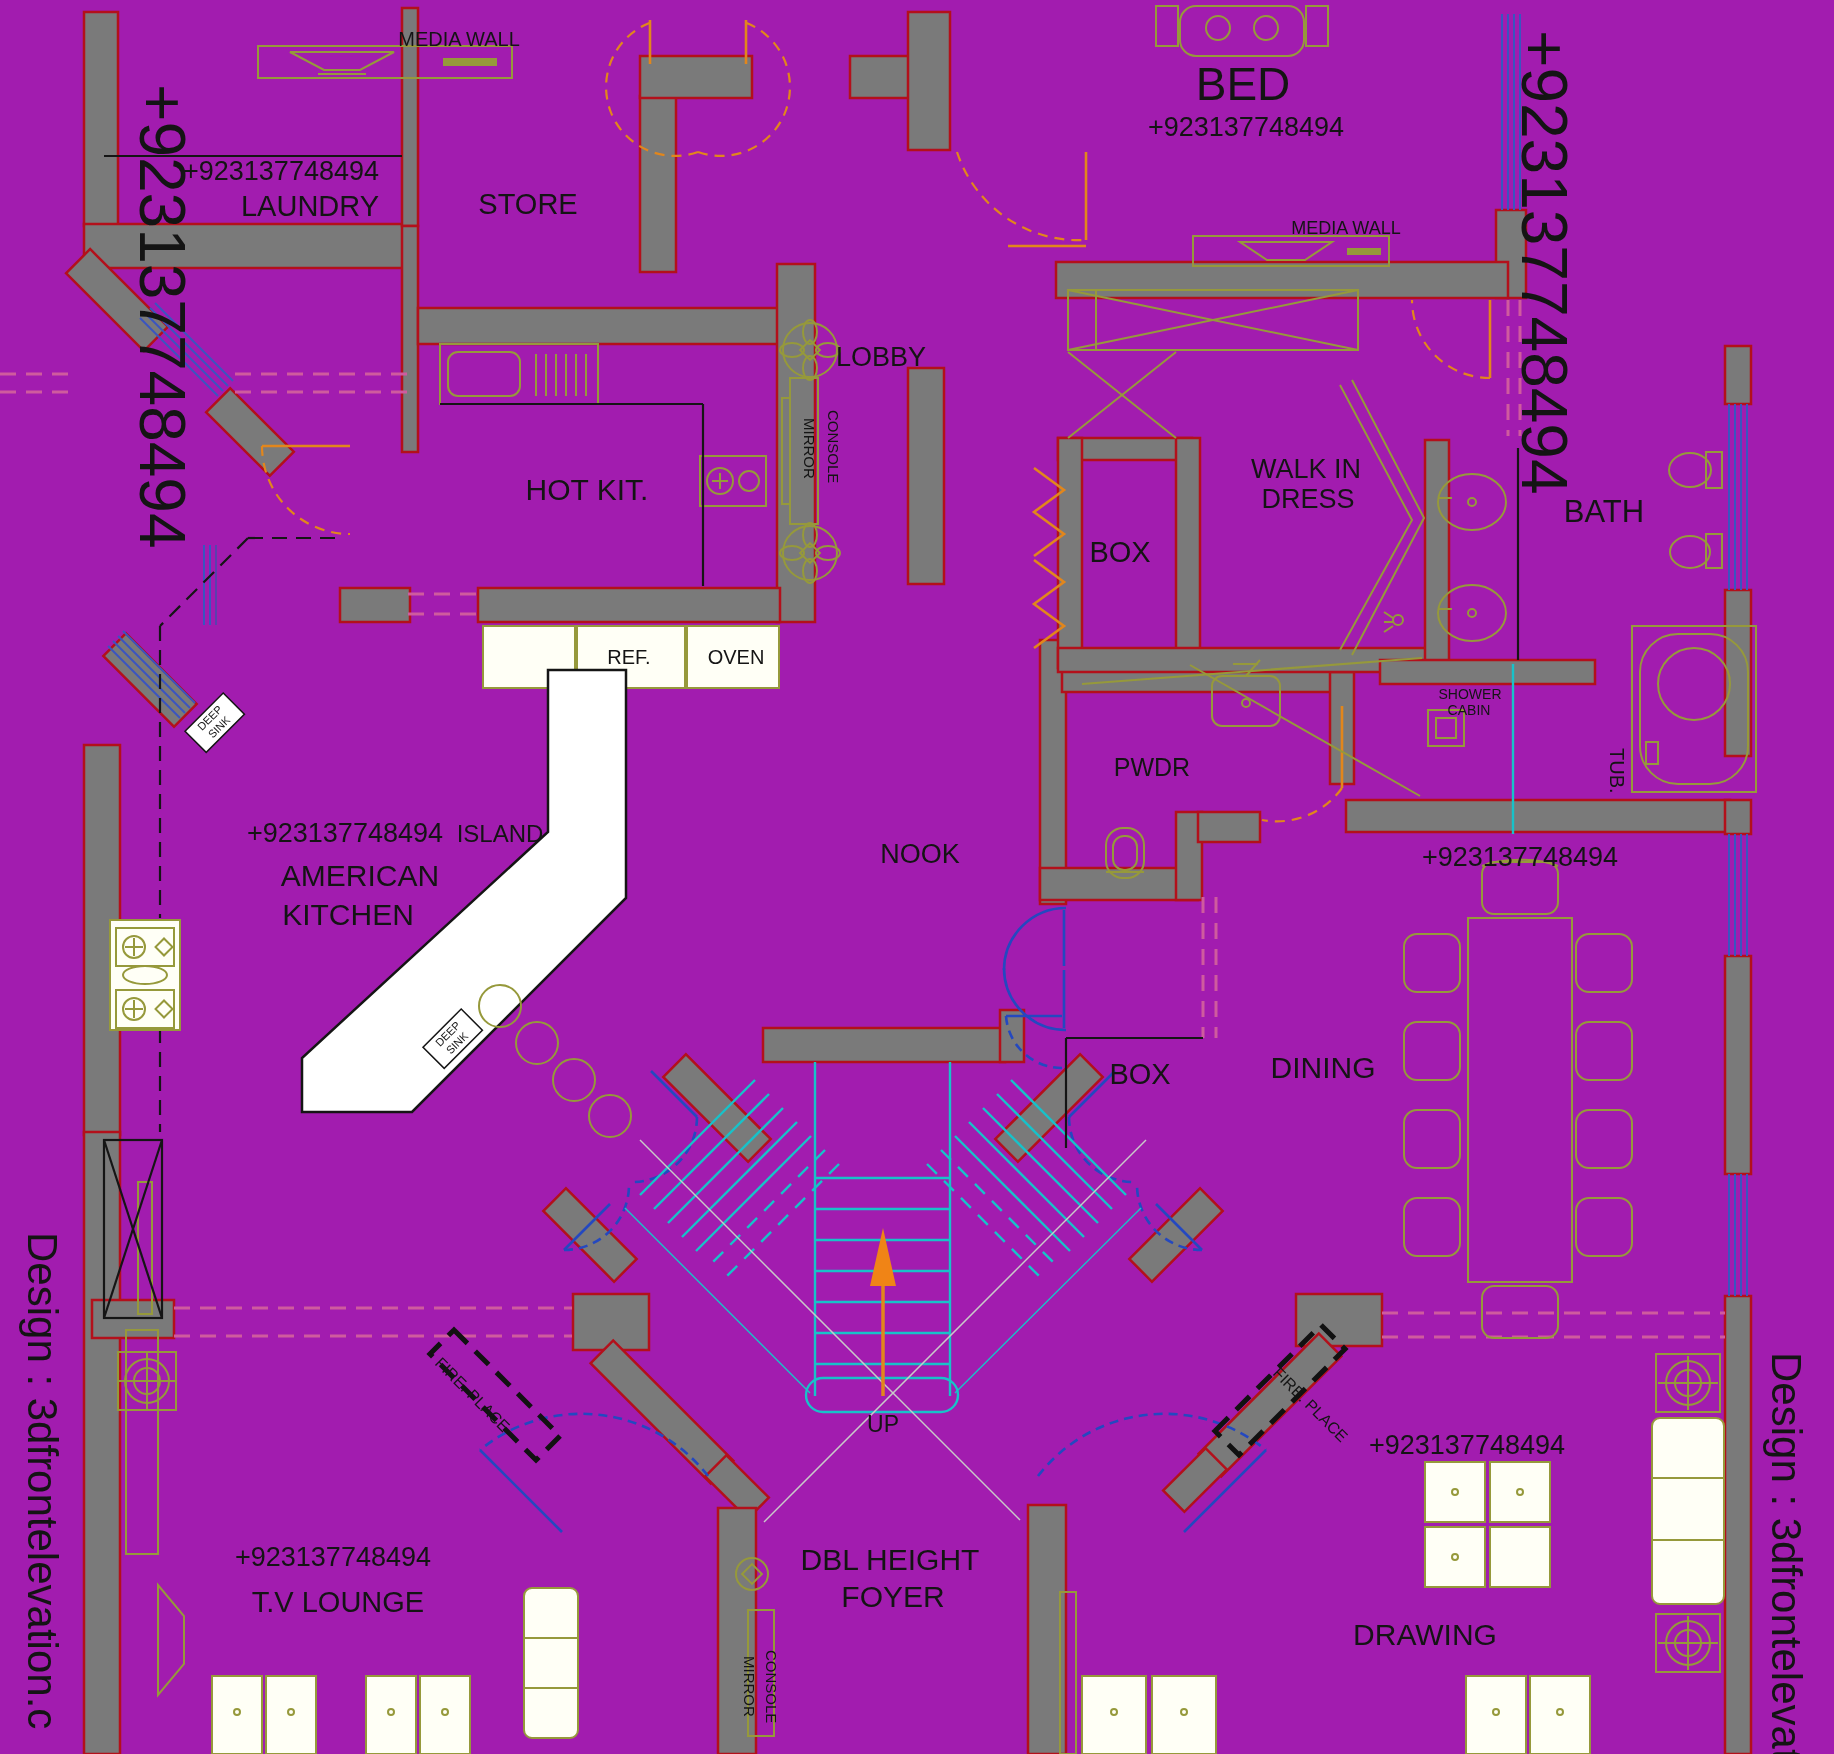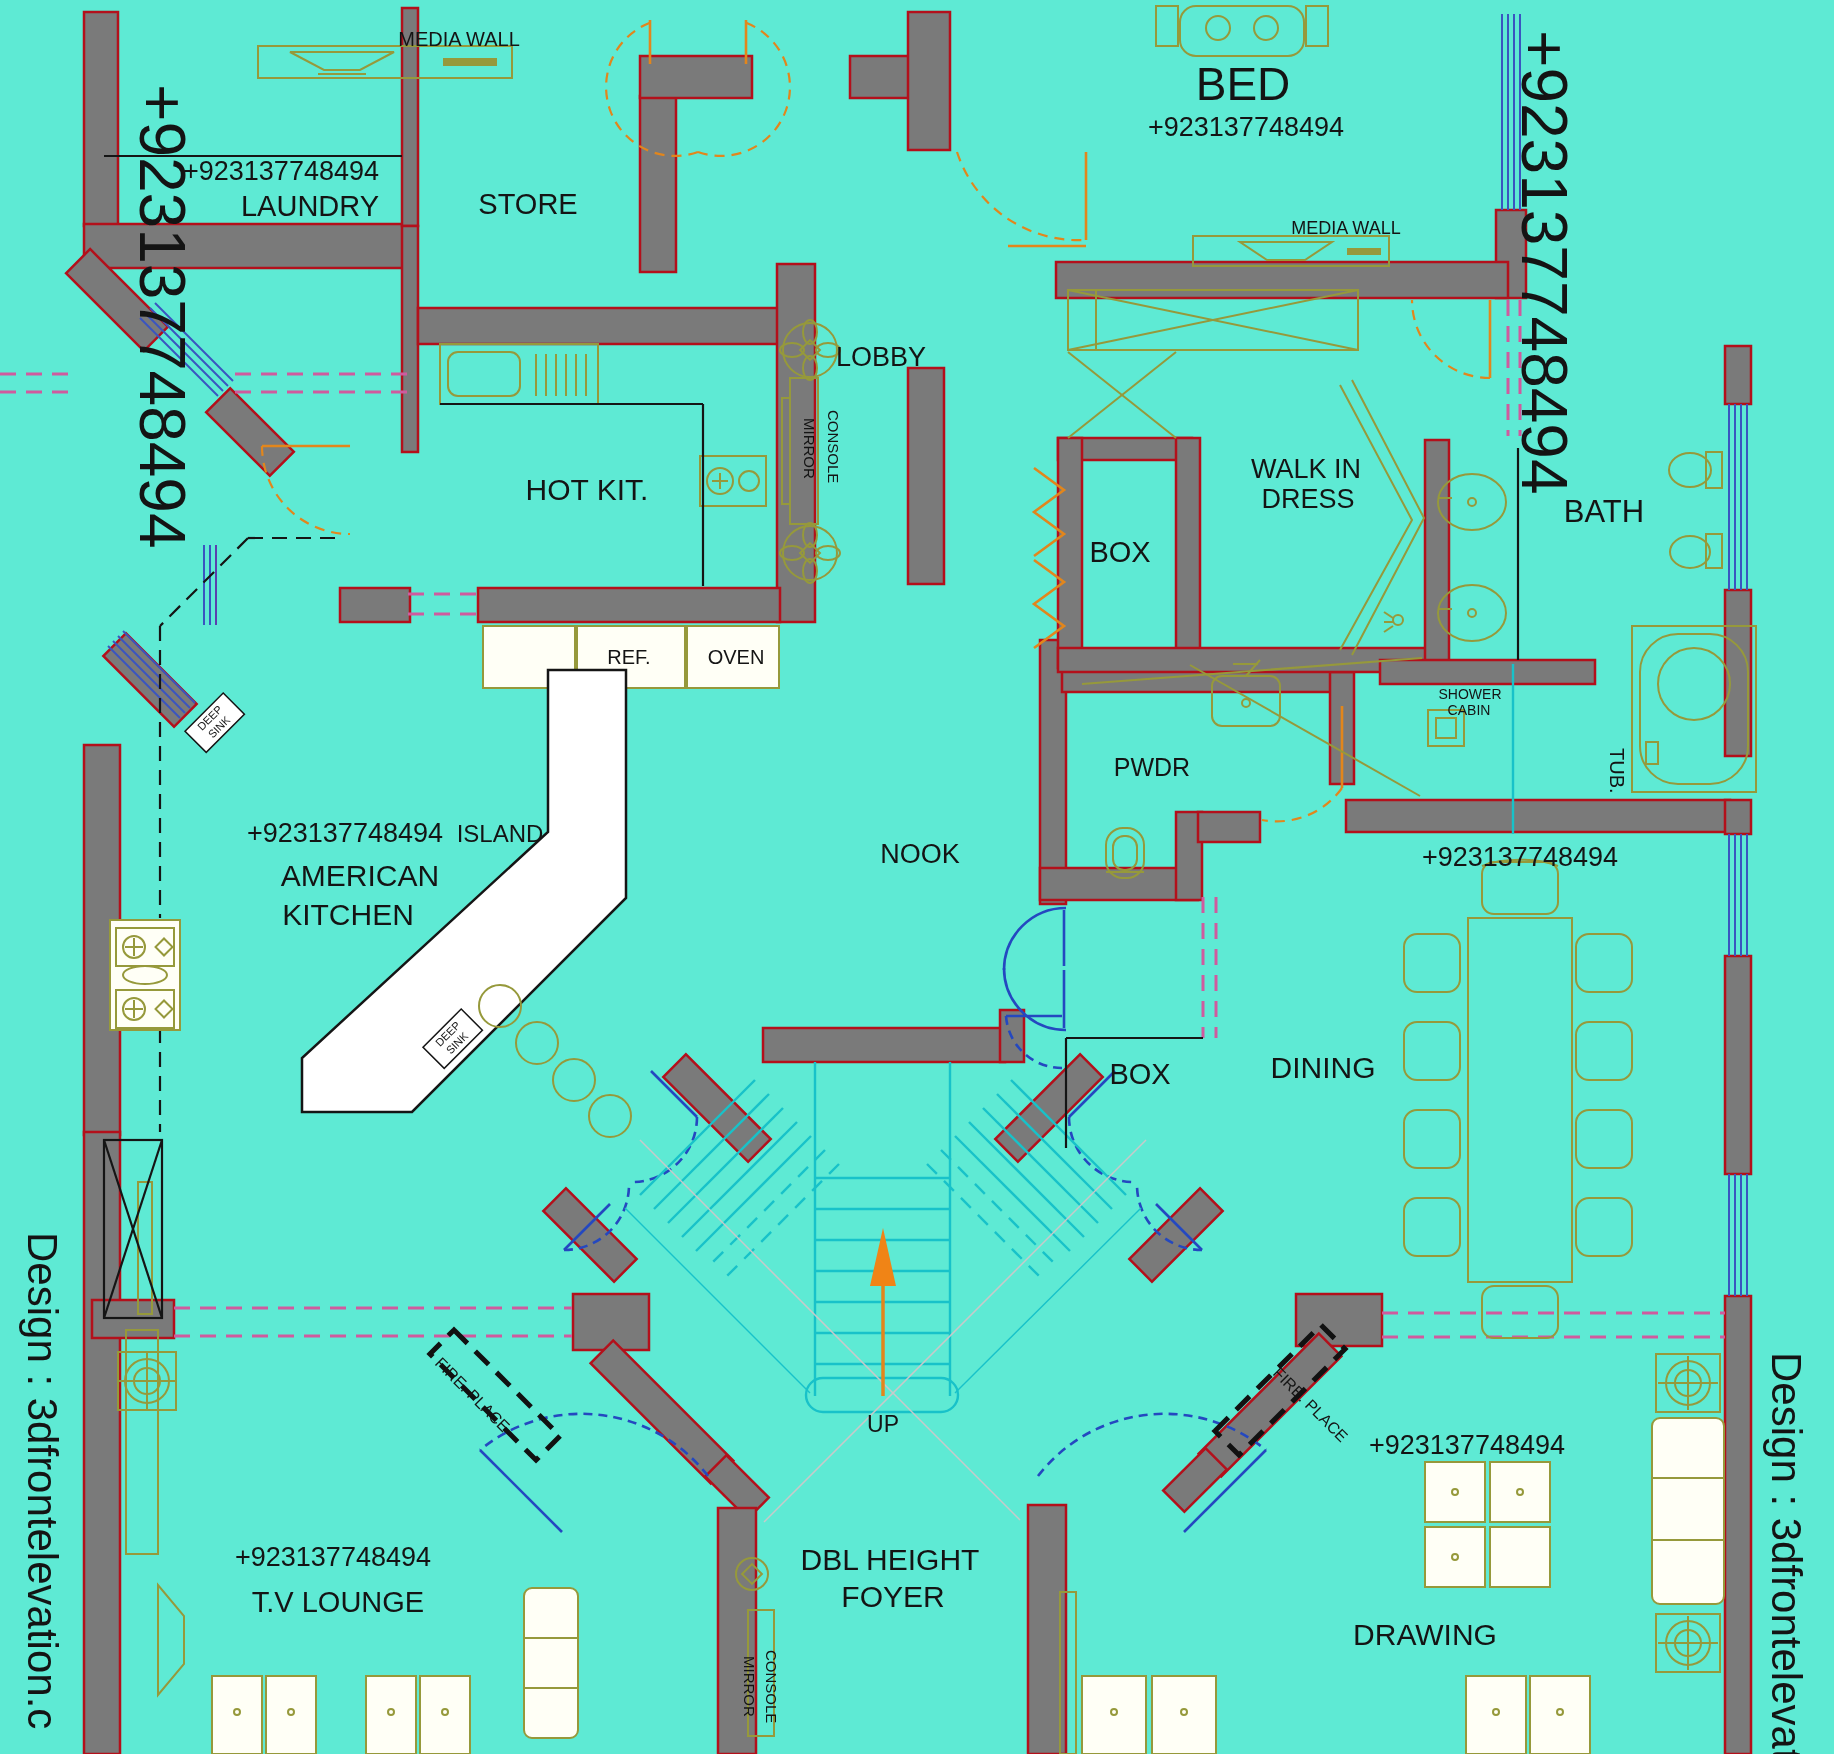--- a/index.html
+++ b/index.html
@@ -1,17 +1,17 @@
 <!DOCTYPE html>
 <html><head>
 <meta charset="utf-8">
 <style>
   html,body{margin:0;padding:0;background:#ffffff;}
   body{font-family:"Liberation Sans", sans-serif;}
-  #plan-wrap{position:relative;width:1834px;height:1754px;background:#5eead4;overflow:hidden;}
+  #plan-wrap{position:relative;width:1834px;height:1754px;background:#a21caf;overflow:hidden;}
   svg{display:block;}
   text{fill:#141414;}
   .lbl{font-family:"Liberation Sans",sans-serif;}
   .wall{fill:#7a7a7a;stroke:#b3101b;stroke-width:2.5;}
   .pinkdash{stroke:#cf5b9e;stroke-width:3;fill:none;stroke-dasharray:16 10;}
   .win{stroke:#3a55c0;stroke-width:2;fill:none;}
   .oliv{stroke:#96993b;stroke-width:2;fill:none;}
   .olivf{stroke:#96993b;stroke-width:2;fill:#fffff6;}
   .blk{stroke:#151515;stroke-width:2.2;fill:none;}
   .blkd{stroke:#151515;stroke-width:2.2;fill:none;stroke-dasharray:15 9;}

